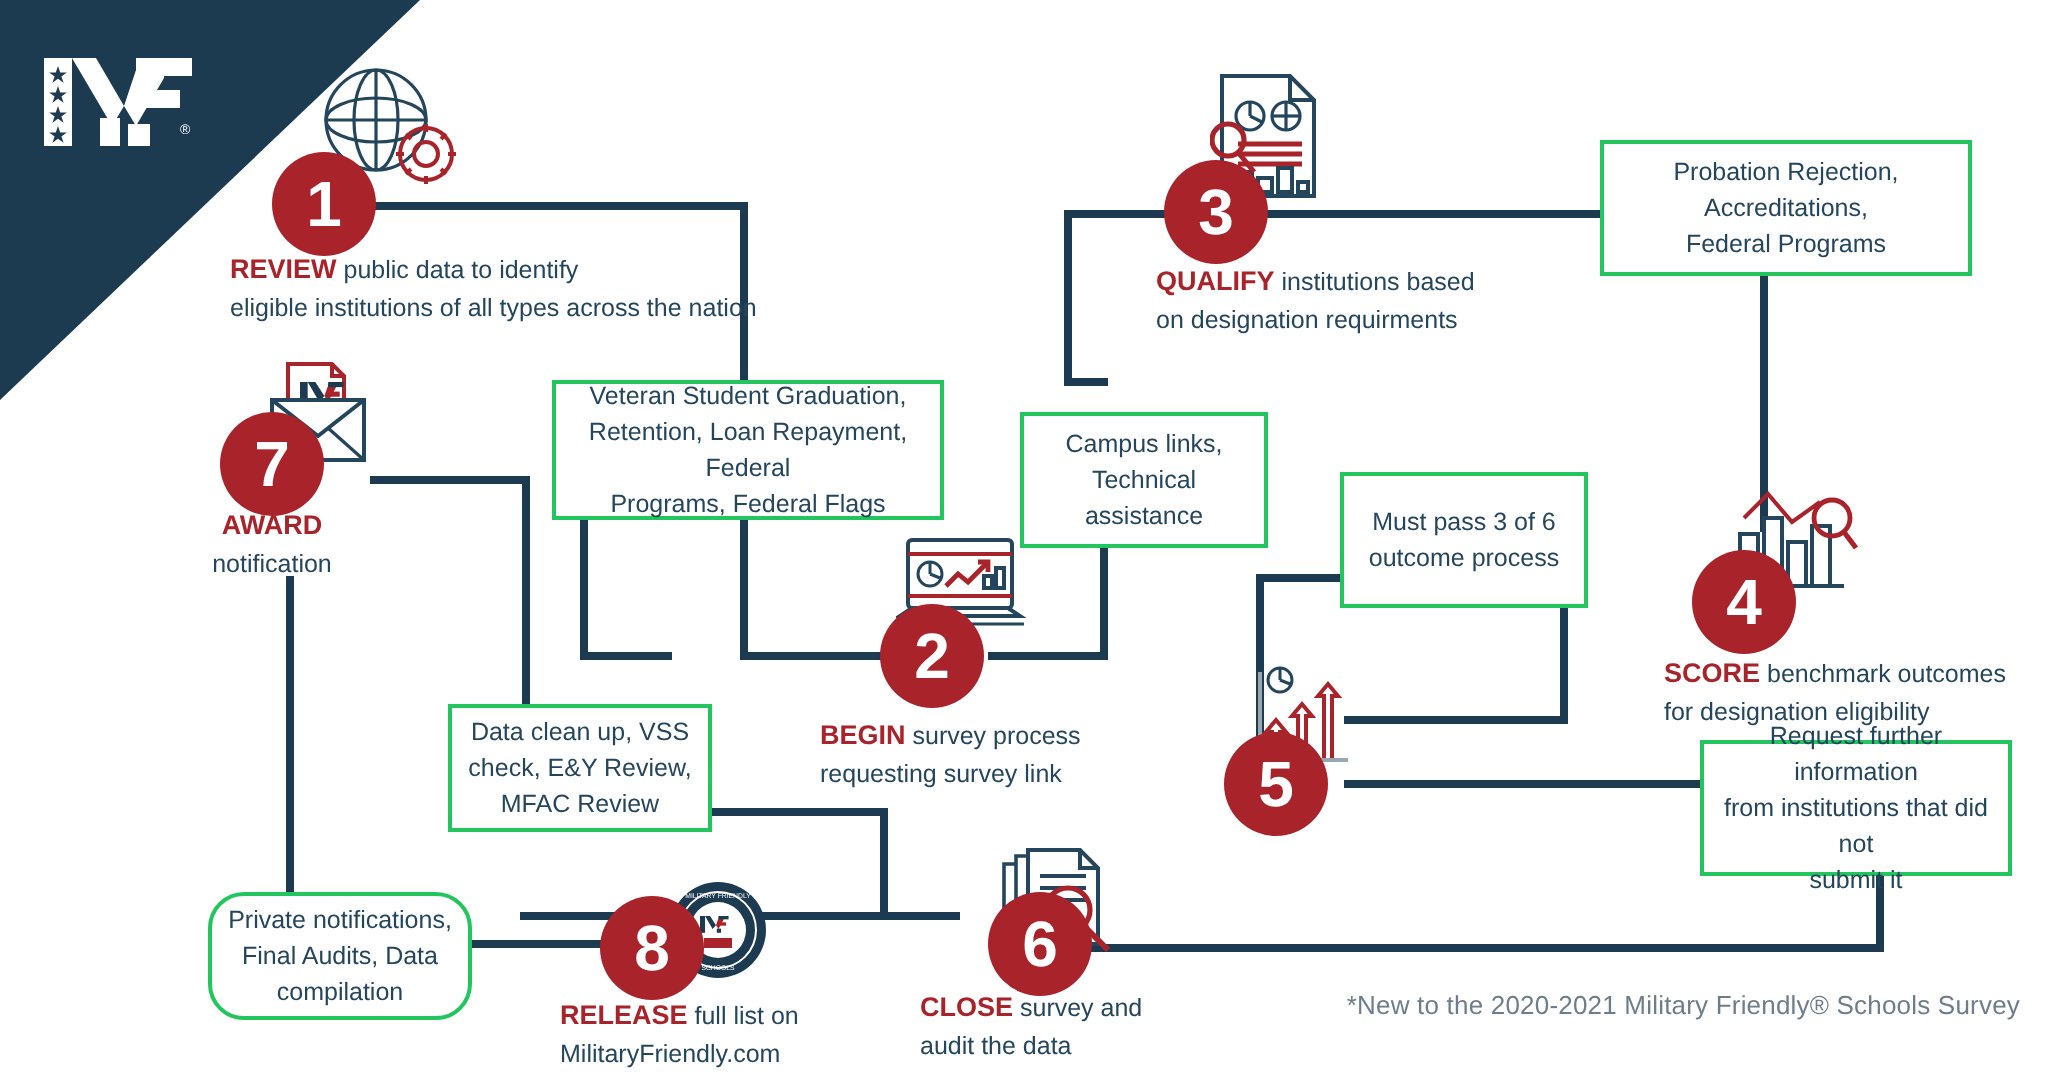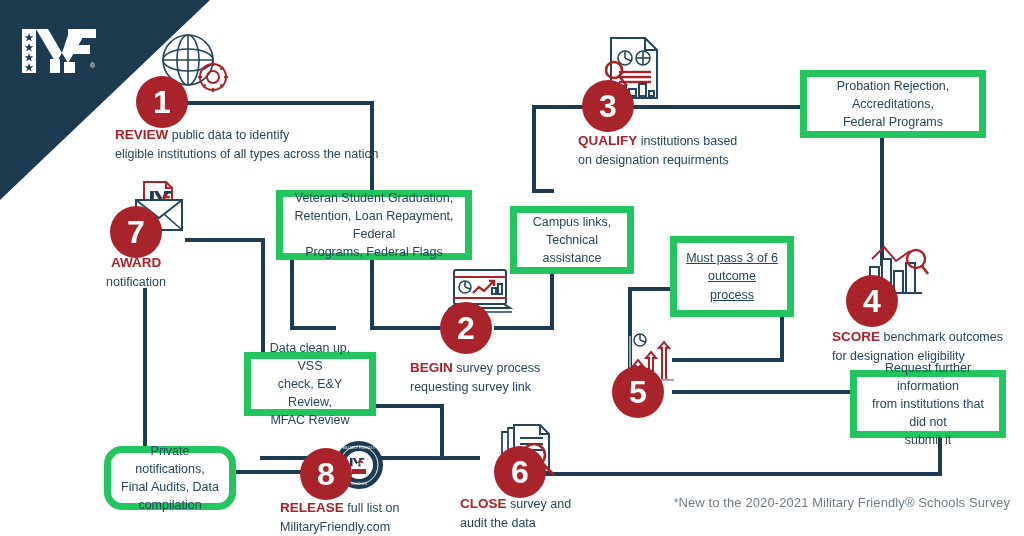--- a/index.html
+++ b/index.html
@@ -38,21 +38,21 @@
     line-height: 1;
   }
   
   .ln {
     position: absolute;
     background: #1c3a50;
   }
   
   .box {
     position: absolute;
-    border: 7px solid #22c55e;
+    border: 2px solid #22c55e;
     background: #ffffff;
     box-sizing: border-box;
     display: flex;
     align-items: center;
     justify-content: center;
     text-align: center;
     color: #24465c;
     font-size: 12.5px;
     line-height: 1.45;
     padding: 4px 8px;
@@ -189,36 +189,36 @@
     </span>
   </div>
 
   <div class="box" style="left:510px; top:206px; width:124px; height:68px;">
     <span>
       <span>Campus links,</span><br>
       <span>Technical assistance</span>
     </span>
   </div>
 
-  <div class="box" style="left:670px; top:236px; width:124px; height:81px;text-decoration:underline;">
+  <div class="box" style="left:670px; top:236px; width:124px; height:68px;">
     <span>
       <span>Must pass 3 of 6</span><br>
       <span>outcome process</span>
     </span>
   </div>
 
   <div class="box" style="left:850px; top:370px; width:156px; height:68px;">
     <span>
       <span>Request further information</span><br>
       <span>from institutions that did not</span><br>
       <span>submit it</span>
     </span>
   </div>
 
-  <div class="box" style="left:224px; top:352px; width:132px; height:64px;margin-left:20px;">
+  <div class="box" style="left:224px; top:352px; width:132px; height:64px;">
     <span>
       <span>Data clean up, VSS</span><br>
       <span>check, E&amp;Y Review,</span><br>
       <span>MFAC Review</span>
     </span>
   </div>
 
   <div class="box" style="left:104px; top:446px; width:132px; height:64px;border-radius:18px;">
     <span>
       <span>Private notifications,</span><br>

